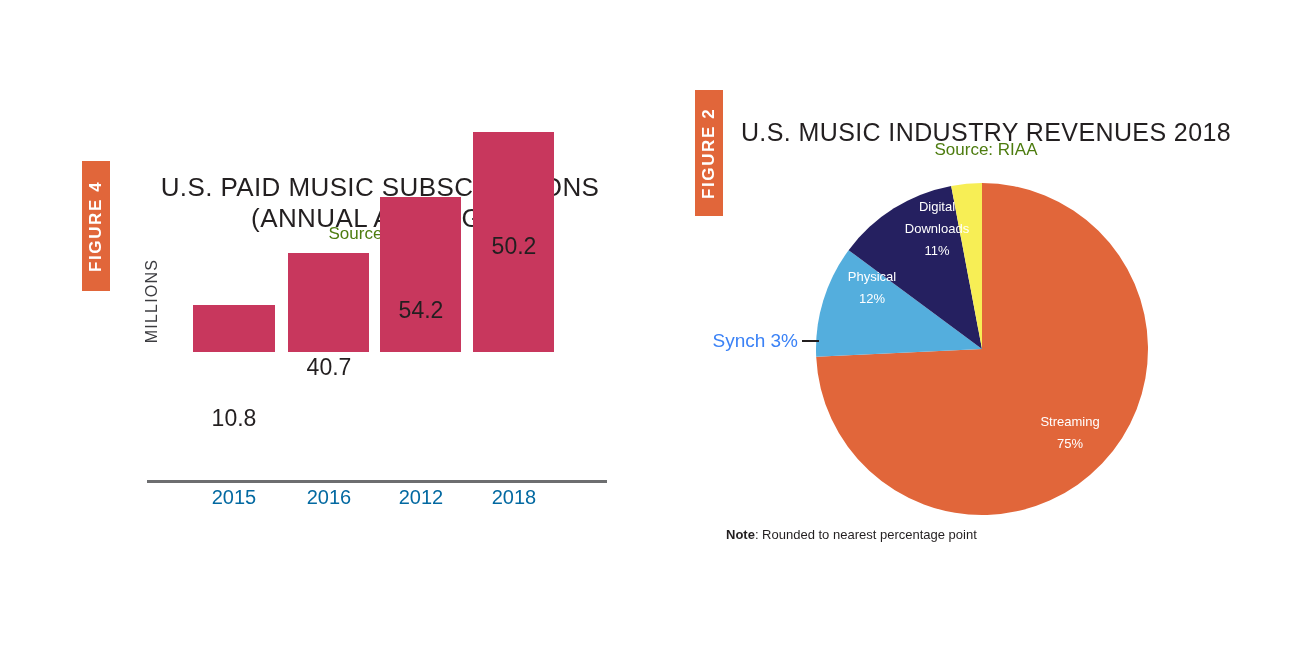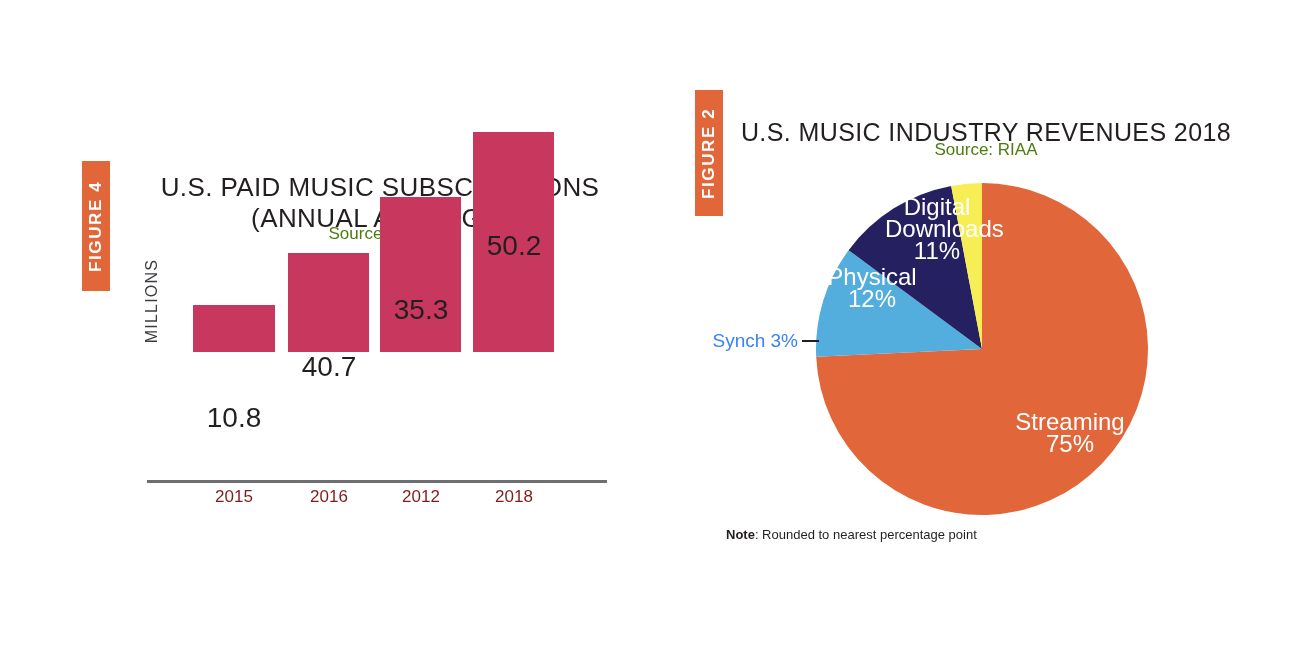--- a/index.html
+++ b/index.html
@@ -94,32 +94,32 @@
 
   .bar {
     position: absolute;
     background: #C8375D;
     bottom: 168px; 
   }
 
   .bar-value {
     position: absolute;
     text-align: center;
-    font-size: 28px;
+    font-size: 23px;
     line-height: 26px;
     color: #231f20;
     font-weight: 400;
   }
 
   .bar-cat {
     position: absolute;
     text-align: center;
-    font-size: 17px;
+    font-size: 20px;
     line-height: 20px;
-    color: #7f1d1d;
+    color: #0369a1;
   }
 
   #y-axis-label {
     position: absolute;
     left: 92px;
     top: 292px;
     width: 120px;
     text-align: center;
     transform: rotate(-90deg);
     transform-origin: center center;
@@ -160,21 +160,21 @@
   #pie-svg {
     display: block;
     width: 332px;
     height: 332px;
     overflow: visible;
   }
 
   .pie-label {
     position: absolute;
     color: #ffffff;
-    font-size: 24px;
+    font-size: 13px;
     line-height: 22px;
     text-align: center;
     white-space: pre-line;
     pointer-events: none;
   }
   #lbl-digital {
     left: 885px;
     top: 196px;
     width: 104px;
   }
@@ -236,21 +236,21 @@
 
     <div id="y-axis-label">MILLIONS</div>
 
     <div class="bar" style="left: 193px; width: 82px; height: 47.3px; background: rgb(200, 55, 93);"></div>
     <div class="bar" style="left: 288px; width: 81px; height: 99.5px; background: rgb(200, 55, 93);"></div>
     <div class="bar" style="left: 380px; width: 81px; height: 154.7px; background: rgb(200, 55, 93);"></div>
     <div class="bar" style="left: 473px; width: 81px; height: 220px; background: rgb(200, 55, 93);"></div>
 
     <div class="bar-value" style="left:184px;top:405px;width:100px;">10.8</div>
     <div class="bar-value" style="left:279px;top:354px;width:100px;">40.7</div>
-    <div class="bar-value" style="left:371px;top:297px;width:100px;">35.3</div>
+    <div class="bar-value" style="left:371px;top:297px;width:100px;">54.2</div>
     <div class="bar-value" style="left:464px;top:233px;width:100px;">50.2</div>
 
     <div class="axis-line"></div>
 
     <div class="bar-cat" style="left:184px;top:487px;width:100px;">2015</div>
     <div class="bar-cat" style="left:279px;top:487px;width:100px;">2016</div>
     <div class="bar-cat" style="left:371px;top:487px;width:100px;">2012</div>
     <div class="bar-cat" style="left:464px;top:487px;width:100px;">2018</div>
   </section>
 

